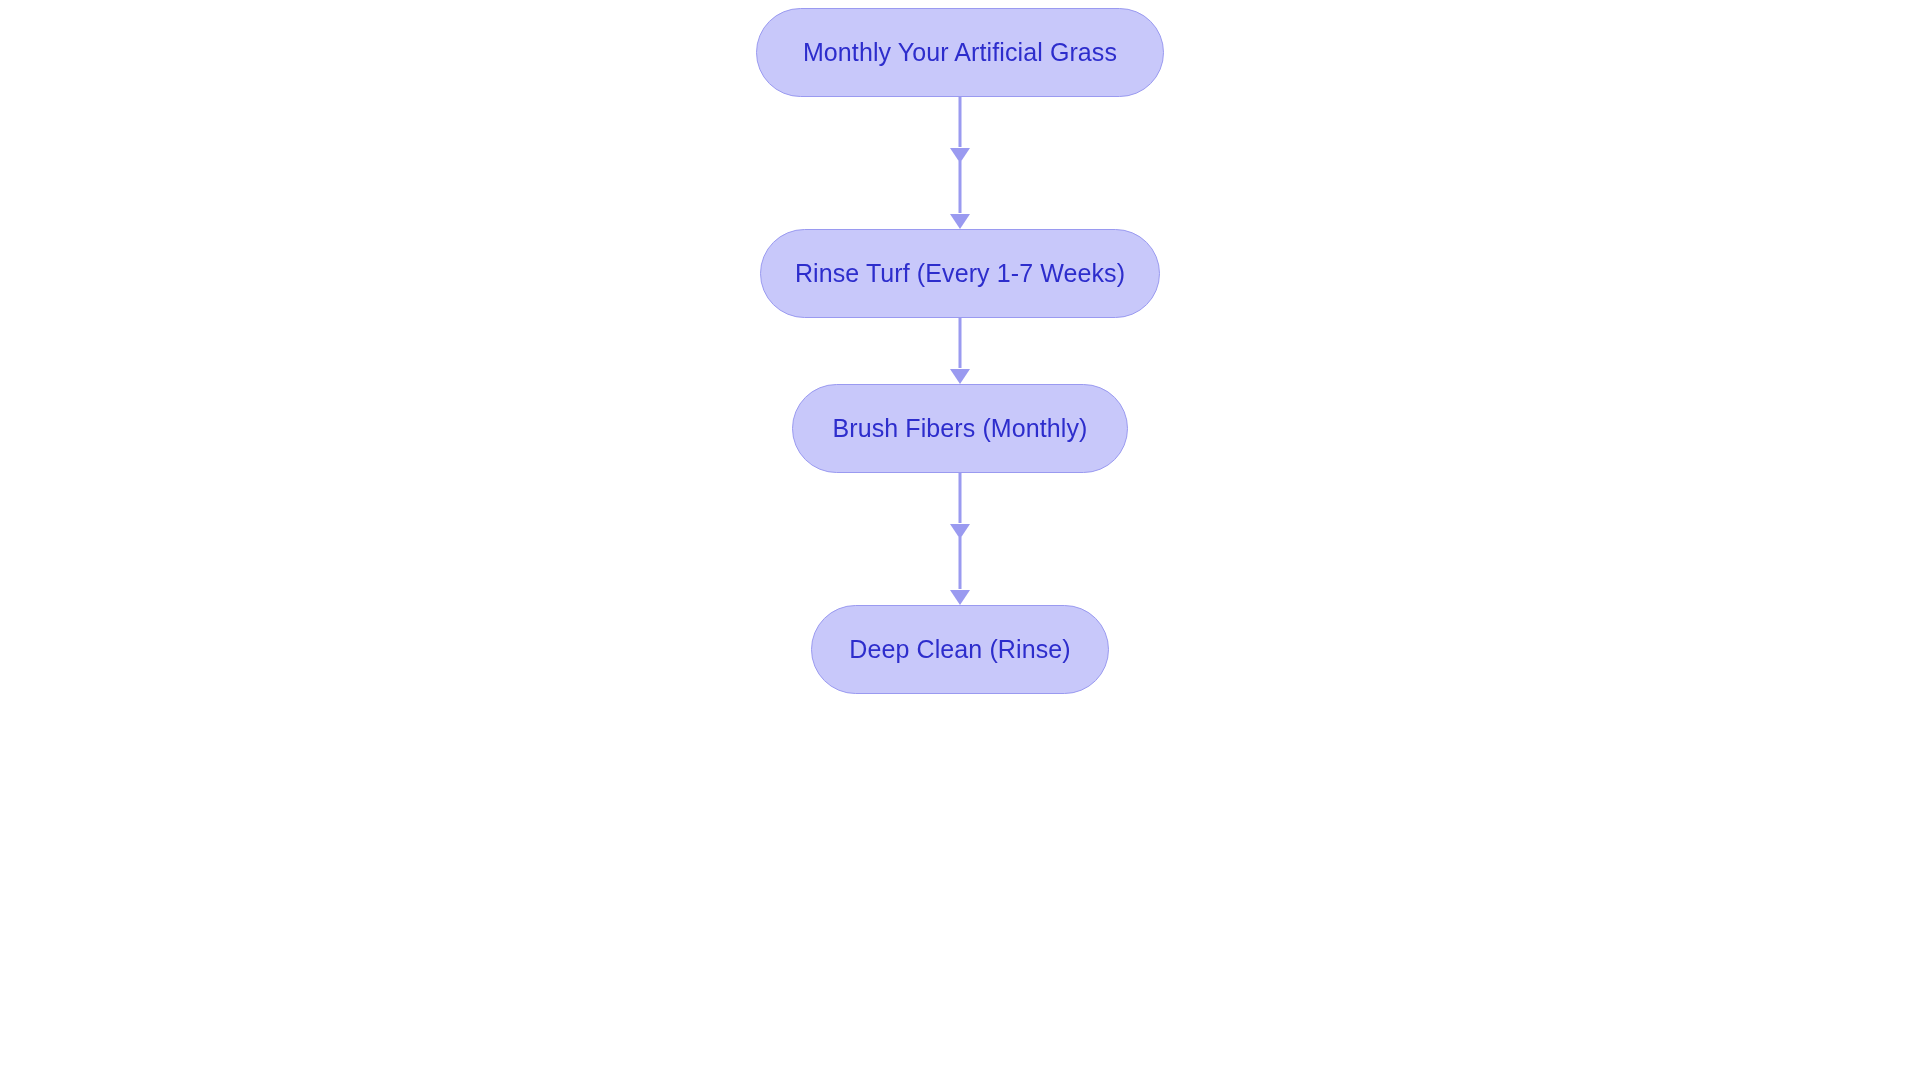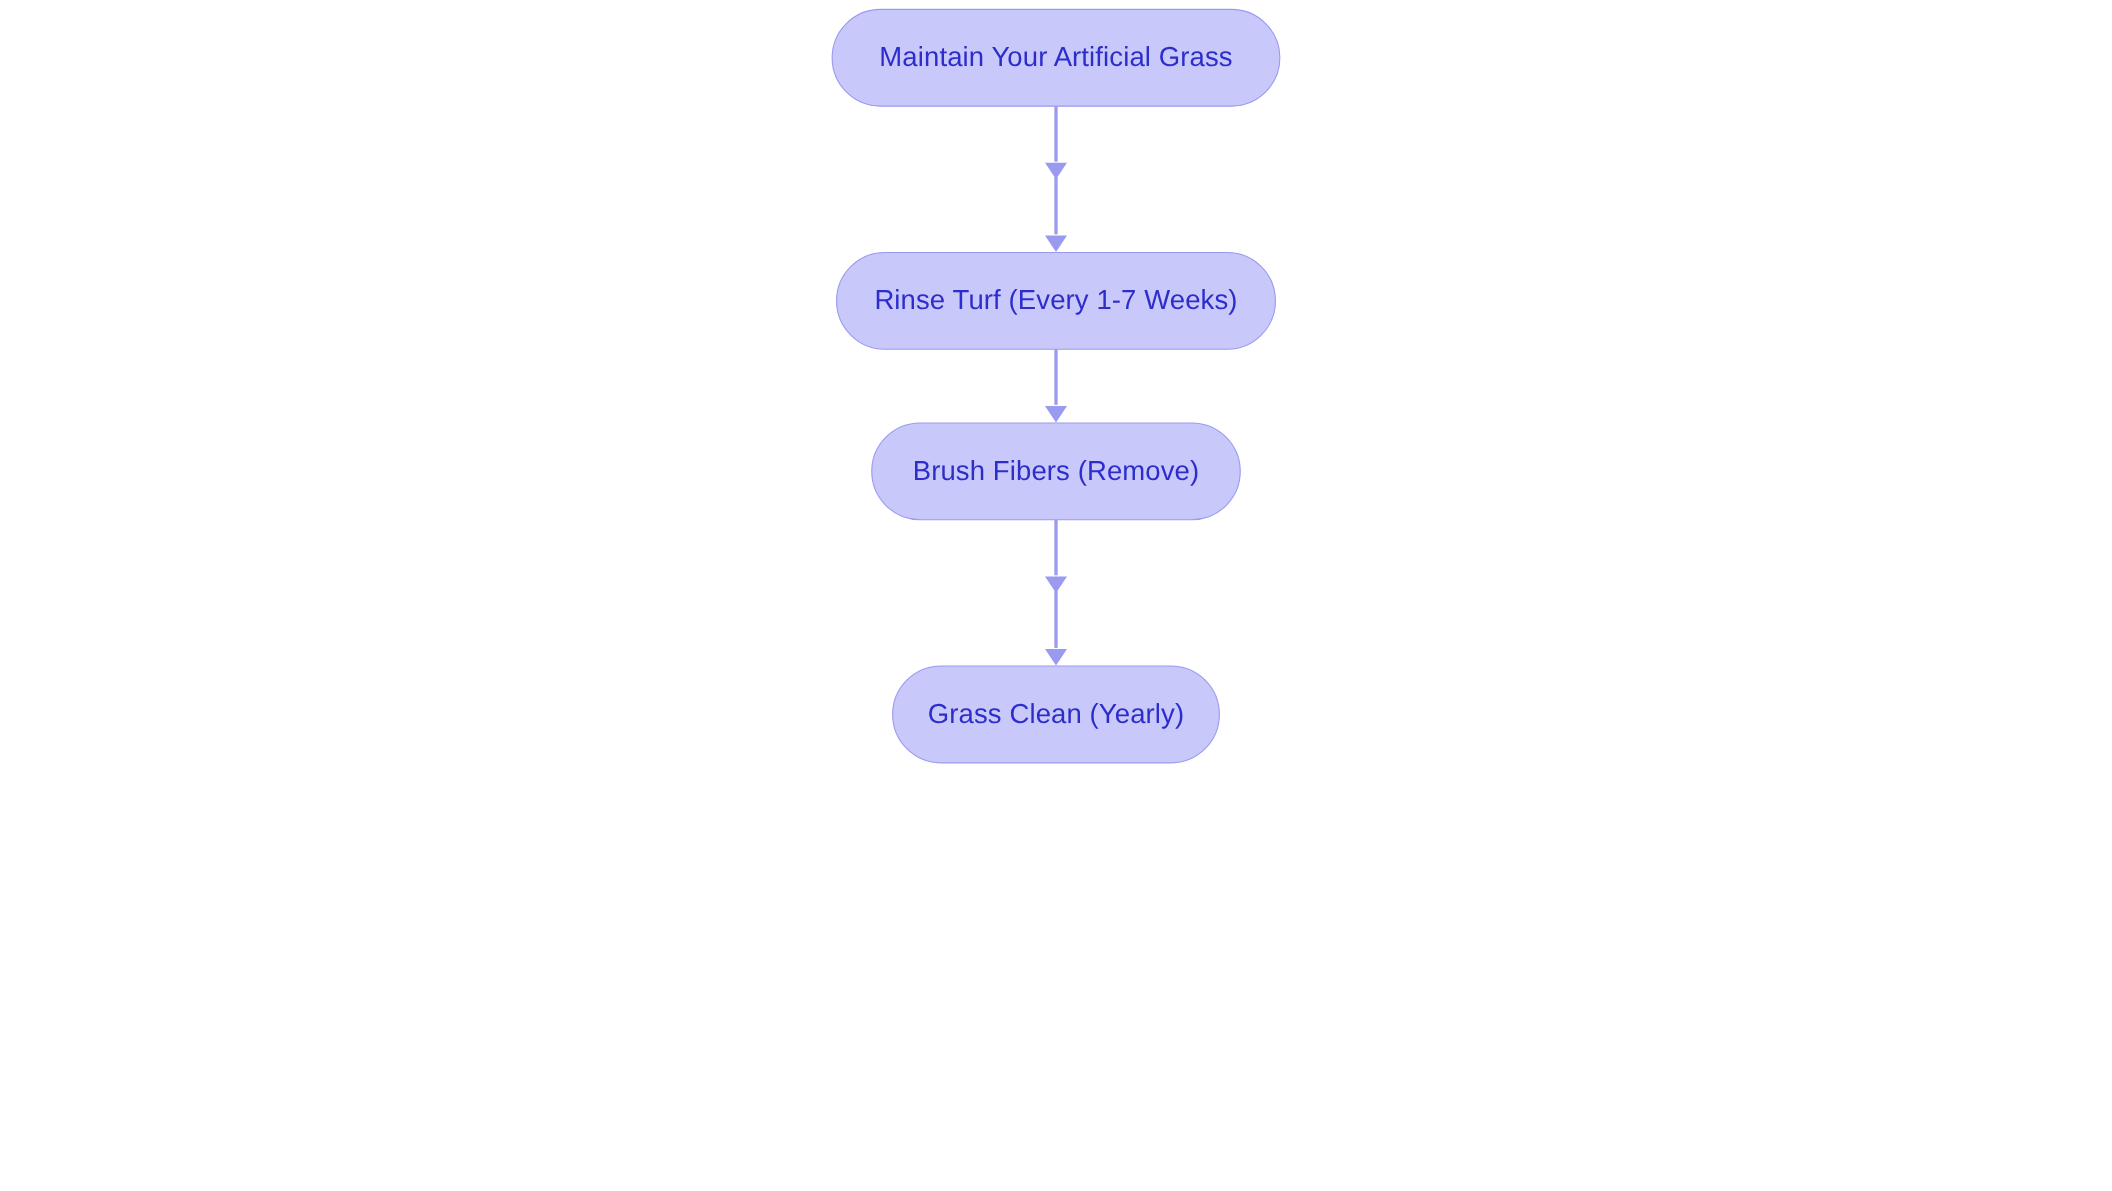--- a/index.html
+++ b/index.html
@@ -86,21 +86,21 @@
     border-top: 15px solid #9a9af0;
   }
 </style>
 </head>
 <body>
 
 <div id="flowchart-canvas">
   <div class="flow-column">
 
     <div class="node" style="width:408px; margin-top:8px;">
-      <span class="node-label">Maintain Your Artificial Grass</span>
+      <span class="node-label">Monthly Your Artificial Grass</span>
     </div>
 
     <div class="connector">
       <div class="edge-line"></div>
       <div class="arrow-head"></div>
     </div>
 
 
     <div class="connector">
       <div class="edge-line"></div>
@@ -110,32 +110,32 @@
     <div class="node" style="width:400px;">
       <span class="node-label">Rinse Turf (Every 1-7 Weeks)</span>
     </div>
 
     <div class="connector">
       <div class="edge-line"></div>
       <div class="arrow-head"></div>
     </div>
 
     <div class="node" style="width:336px;">
-      <span class="node-label">Brush Fibers (Remove)</span>
+      <span class="node-label">Brush Fibers (Monthly)</span>
     </div>
 
     <div class="connector">
       <div class="edge-line"></div>
       <div class="arrow-head"></div>
     </div>
 
 
     <div class="connector">
       <div class="edge-line"></div>
       <div class="arrow-head"></div>
     </div>
 
     <div class="node" style="width:298px;">
-      <span class="node-label">Grass Clean (Yearly)</span>
+      <span class="node-label">Deep Clean (Rinse)</span>
     </div>
 
   </div>
 </div>
 
 </body></html>

